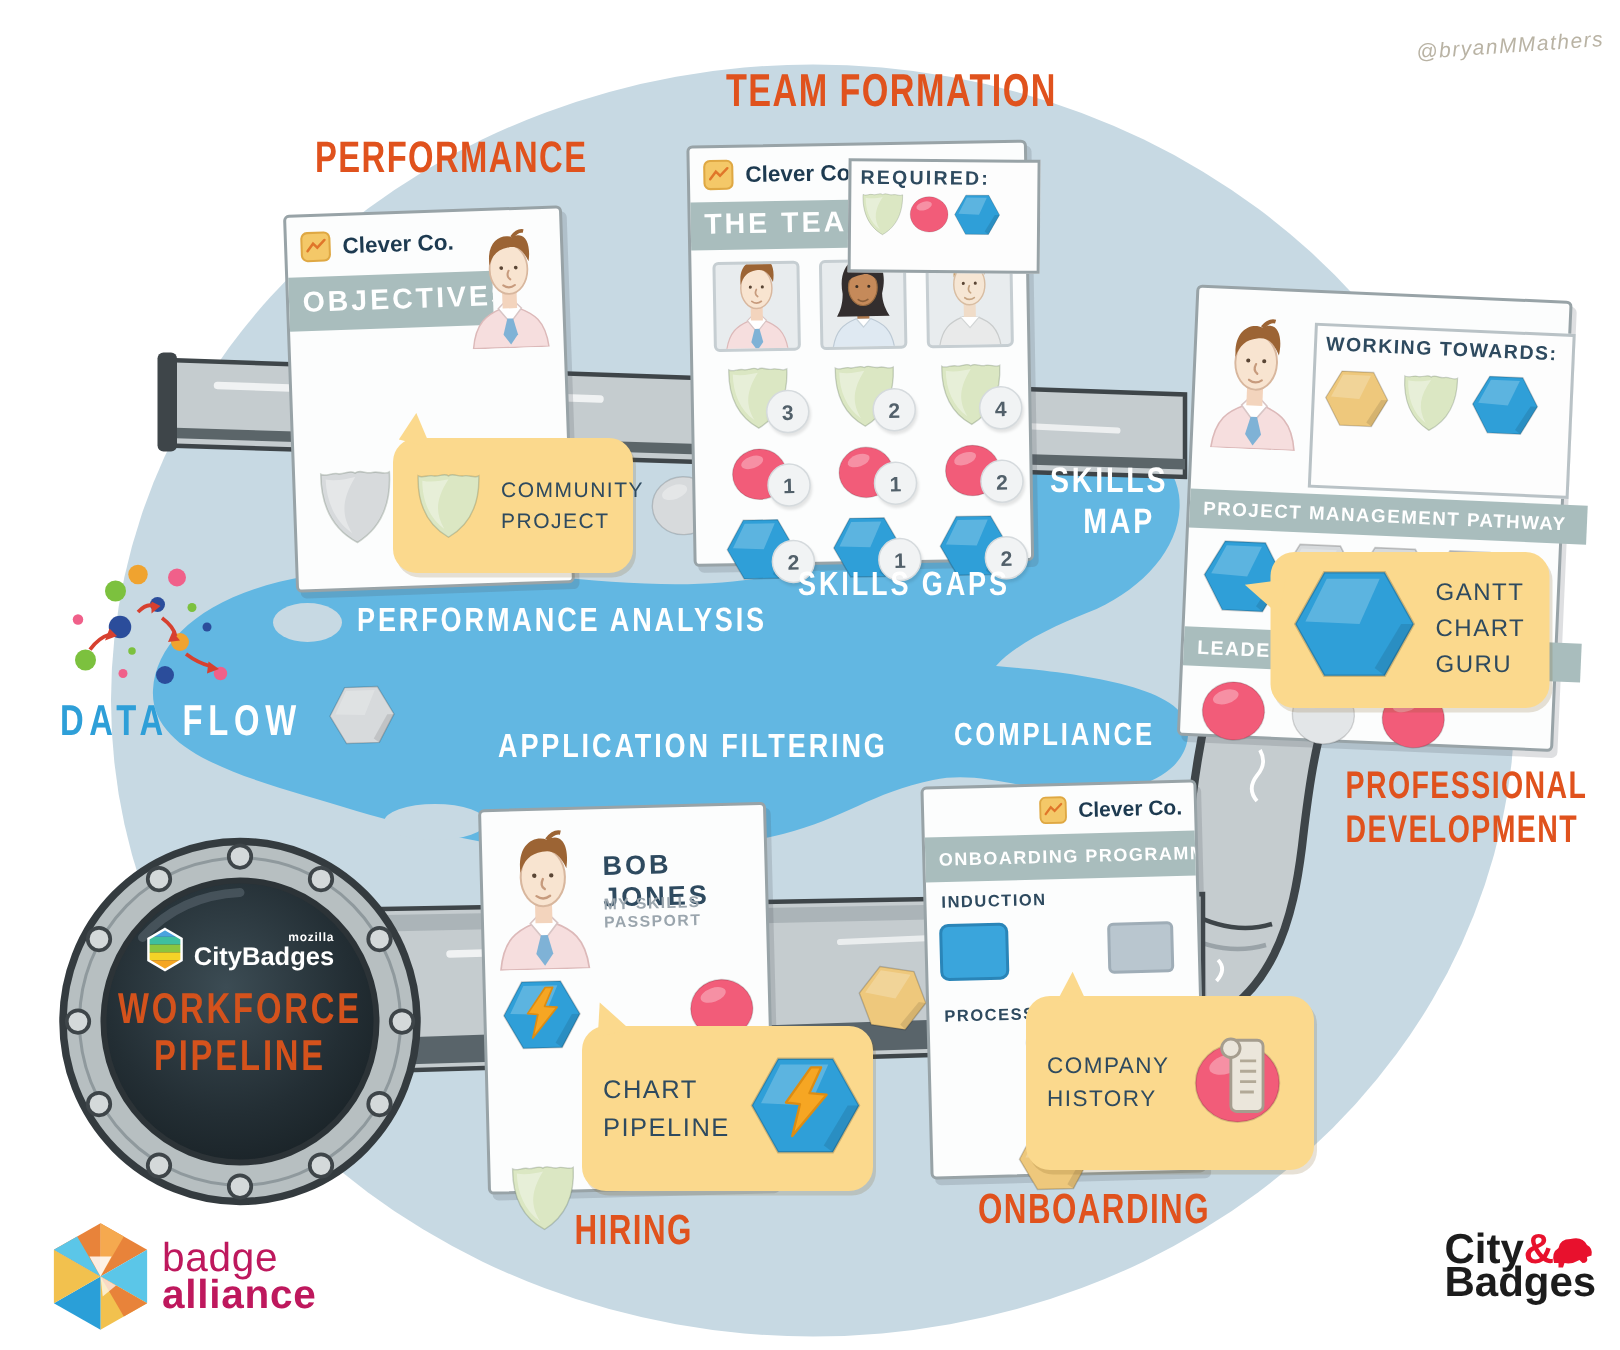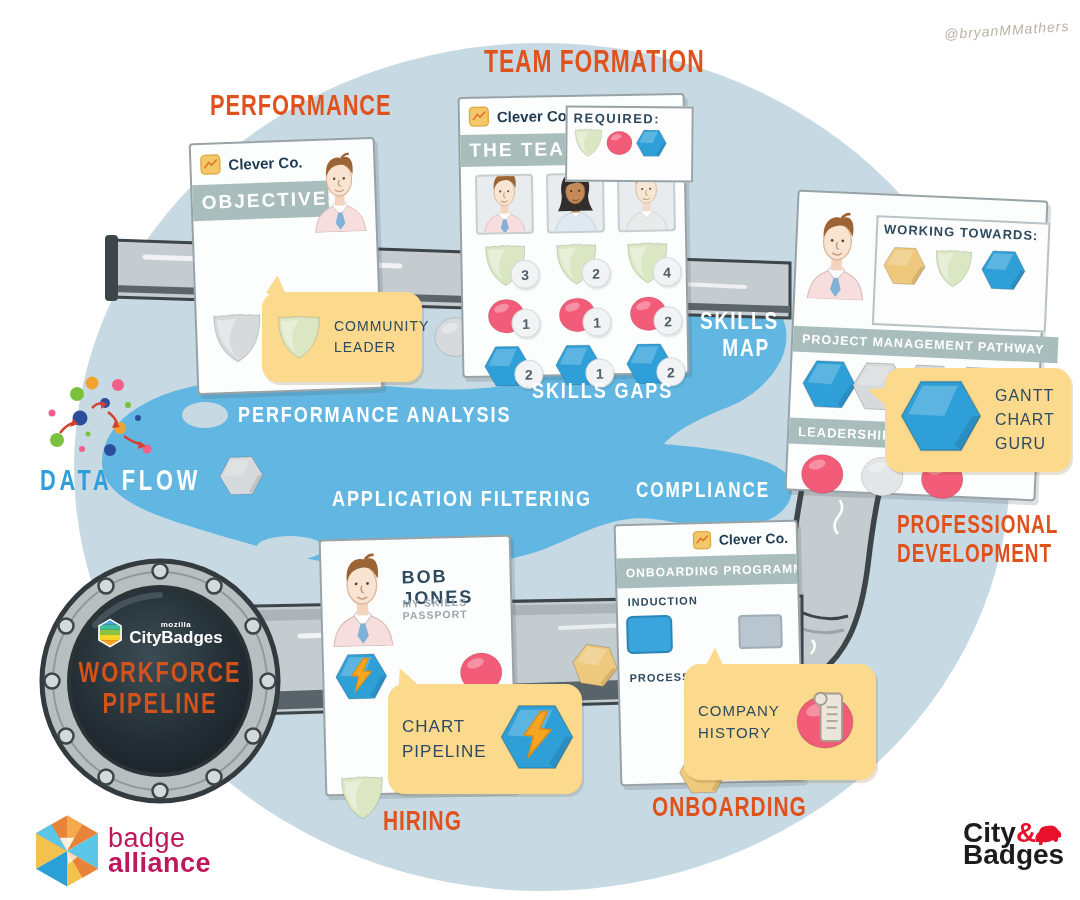--- a/index.html
+++ b/index.html
@@ -52,21 +52,21 @@
   .tile{
     width:54px;height:56px;background:#e8ecee;border:2px solid #c6ced2;border-radius:4px;
     display:flex;align-items:flex-end;justify-content:center;overflow:hidden;
   }
   .team-col{position:absolute;display:flex;flex-direction:column;align-items:center;gap:9px;}
   
   .porthole-text{
     position:absolute;left:66px;top:618px;width:188px;z-index:10;text-align:center;color:#fff;
   }
   .ob-row{display:flex;align-items:center;justify-content:center;gap:6px;}
-  .ob-moz{font-size:8px;font-weight:700;letter-spacing:.5px;text-align:center;}
+  .ob-moz{font-size:8px;font-weight:700;letter-spacing:.5px;text-align:right;}
   .ob-name{font-size:17px;text-align:left;line-height:1.05;}
   .wf{color:#d4521c;font-weight:700;font-size:23px;letter-spacing:2px;transform:scale(.95,1.25);transform-origin:center top;}
   
   .ba-logo{position:absolute;left:30px;top:814px;display:flex;align-items:center;z-index:40;}
   .ba-text{margin-left:4px;color:#be185d;line-height:25px;font-size:27px;letter-spacing:.5px;}
   .cg-logo{position:absolute;left:963px;top:820px;z-index:40;line-height:26px;font-size:28px;font-weight:800;color:#1c1c1c;}
   .sig{position:absolute;left:944px;top:22px;color:#b9b3a4;font-style:italic;font-size:14px;letter-spacing:1px;transform:rotate(-4deg);z-index:40;}
   .dataflow{position:absolute;left:40px;top:464px;font-weight:700;font-size:23px;letter-spacing:4px;z-index:40;transform:scale(.95,1.25);transform-origin:left top;}
 </style>
 </head>
@@ -290,21 +290,21 @@
 
 <div class="callout" style="left:262px;top:292px;width:132px;height:70px">
   <div class="tail" style="left:6px;top:-16px;border-left:7px solid transparent;border-right:15px solid transparent;border-bottom:20px solid #fbd98d;transform:rotate(14deg)"></div>
   <span class="badge" style="color:#dbe7c3">
     <svg width="46" height="46">
         <use href="#sym-shield" width="46" height="46"></use>
       </svg>
   </span>
   <span class="txt" style="font-size:14px">
     <span>COMMUNITY</span><br>
-    <span>LEADER</span>
+    <span>PROJECT</span>
   </span>
 </div>
 
 <div class="card" style="left:460px;top:95px;width:223px;height:277px;transform:rotate(-1deg)">
   <div class="card-row" style="height:36px">
     <svg width="22" height="22">
         <use href="#sym-sticky" width="22" height="22"></use>
       </svg>
     <span class="company">Clever Co.</span>
   </div>
@@ -470,21 +470,21 @@
         </svg>
       </span>
     <span class="badge" style="color:#f25c79">
         <svg width="50" height="46">
           <use href="#sym-circle" width="50" height="46"></use>
         </svg>
       </span>
   </div>
 </div>
 
-<div class="callout" style="left:885px;top:368px;width:158px;height:84px">
+<div class="callout" style="left:847px;top:368px;width:158px;height:84px">
   <div class="tail" style="left:-18px;top:16px;border-top:8px solid transparent;border-bottom:16px solid transparent;border-right:26px solid #fbd98d;transform:rotate(10deg)"></div>
   <span class="badge" style="color:#2f9fd8;margin-top:-8px">
     <svg width="84" height="74">
         <use href="#sym-hex" width="84" height="74"></use>
       </svg>
   </span>
   <span class="txt" style="font-size:16px">
     <span>GANTT</span><br>
     <span>CHART</span><br>
     <span>GURU</span>

